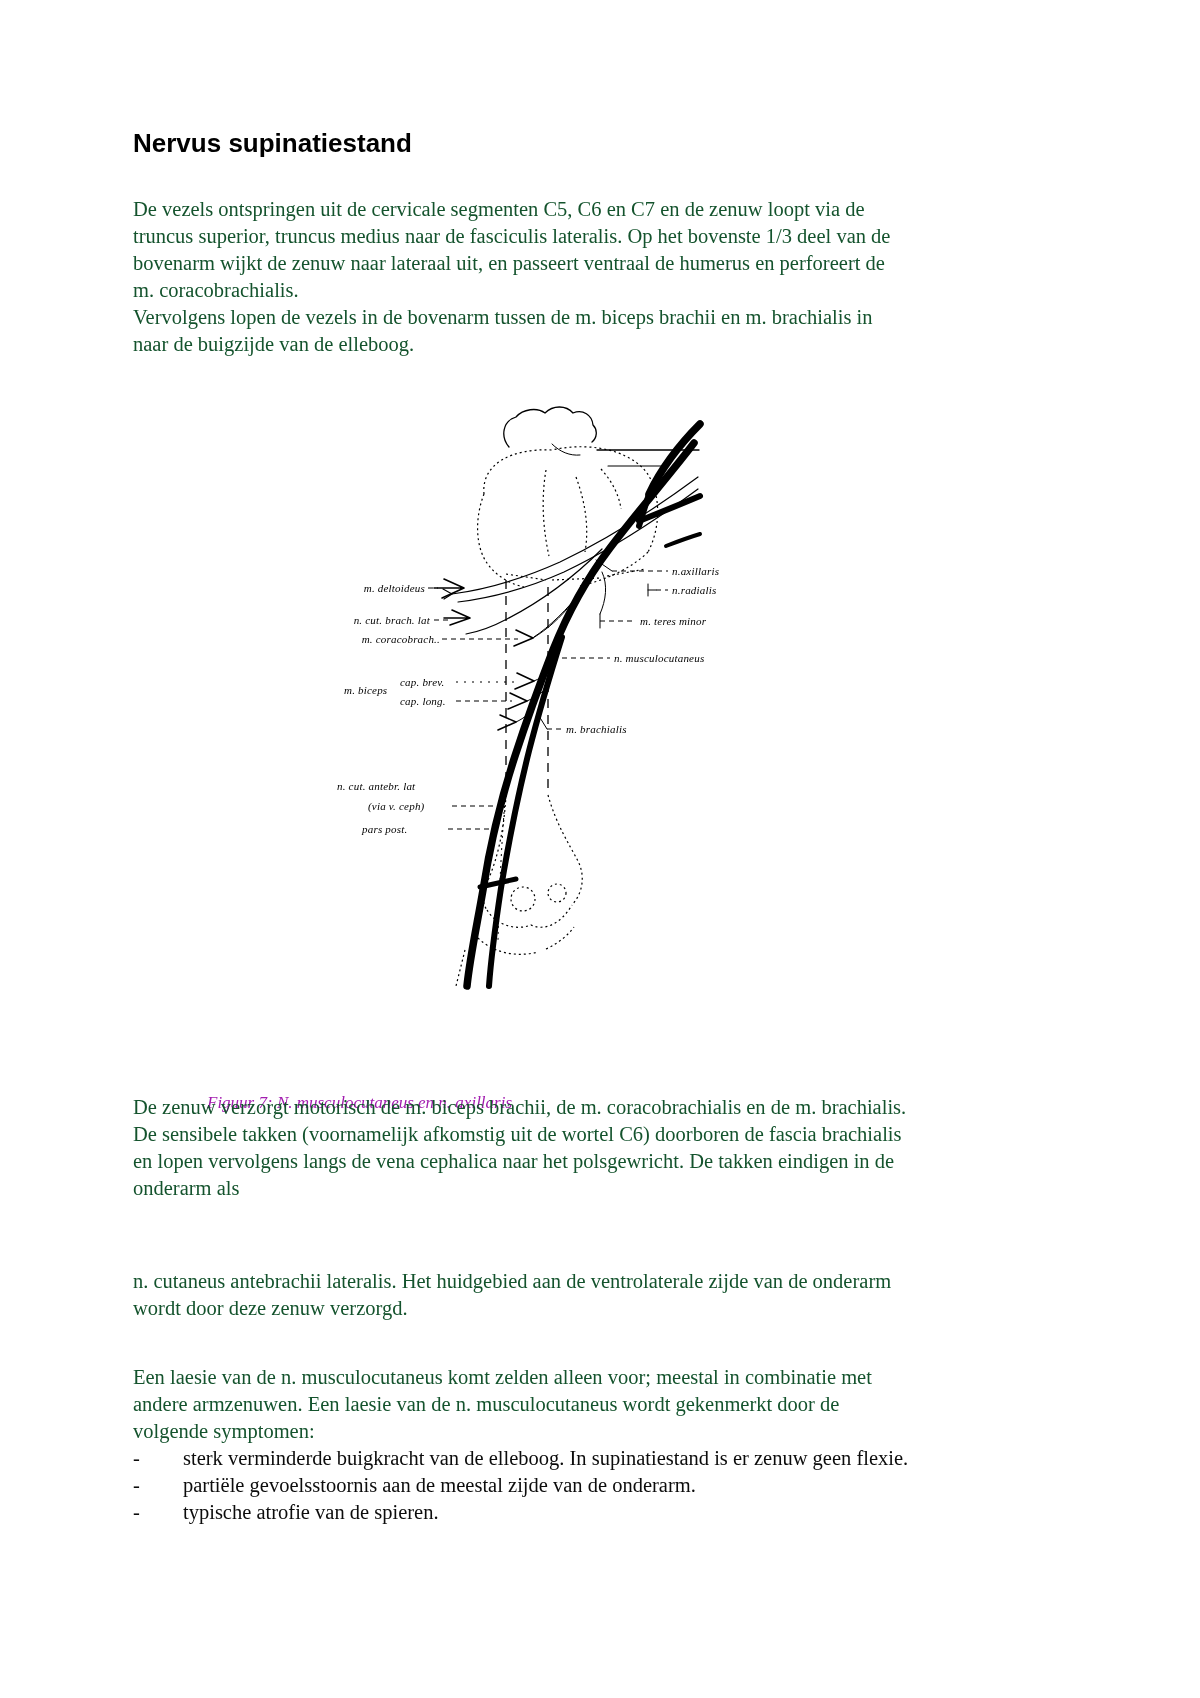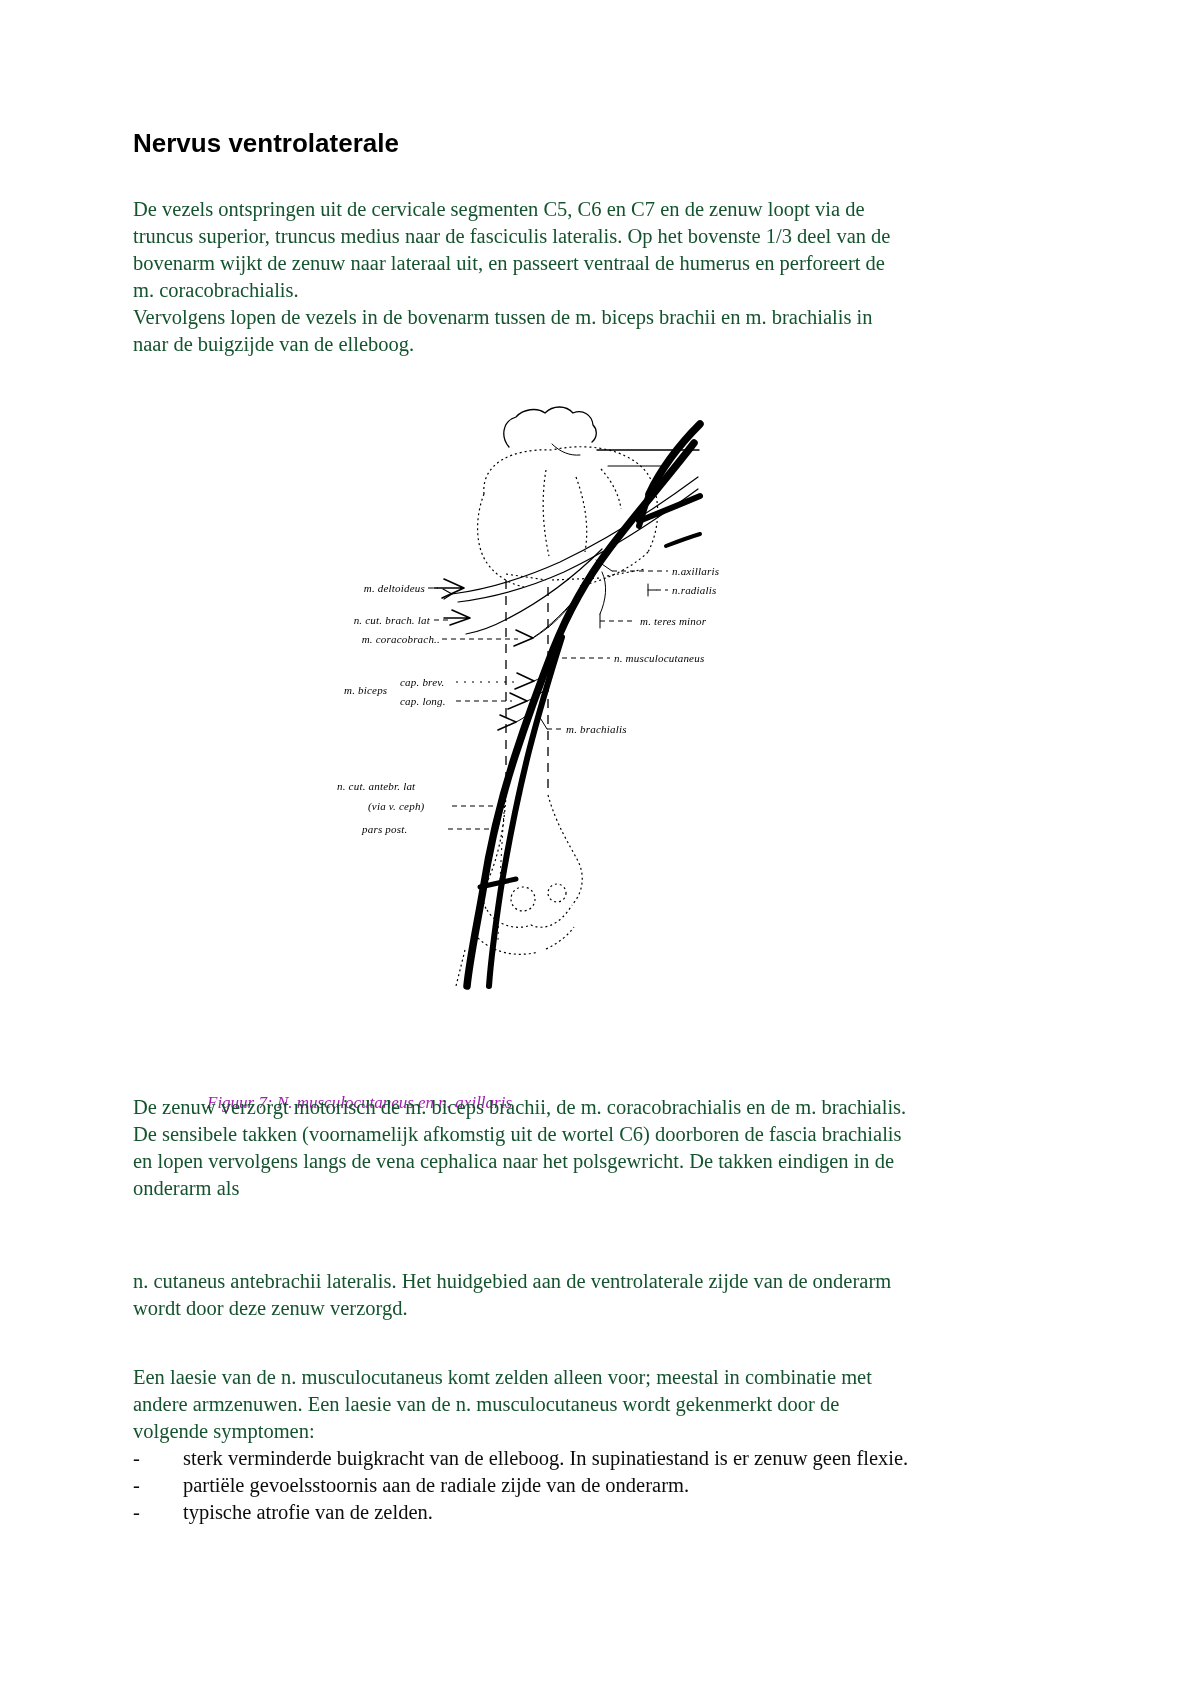--- a/index.html
+++ b/index.html
@@ -69,21 +69,21 @@
     font-size:11px;
     fill:#000;
     letter-spacing:0.2px;
   }
 </style>
 </head>
 <body>
 
 <div class="page">
 
-  <h1 class="title">Nervus ventrolaterale</h1>
+  <h1 class="title">Nervus supinatiestand</h1>
 
   <div class="para p1">De vezels ontspringen uit de cervicale segmenten C5, C6 en C7 en de zenuw loopt via de
 truncus superior, truncus medius naar de fasciculis lateralis. Op het bovenste 1/3 deel van de
 bovenarm wijkt de zenuw naar lateraal uit, en passeert ventraal de humerus en perforeert de
 m. coracobrachialis.
 Vervolgens lopen de vezels in de bovenarm tussen de m. biceps brachii en m. brachialis in
 naar de buigzijde van de elleboog.</div>
 
   <svg class="figure-svg" viewBox="0 0 1200 1698" aria-hidden="true">
 
@@ -205,21 +205,21 @@
   <div class="para p4">n. cutaneus antebrachii lateralis. Het huidgebied aan de ventrolaterale zijde van de onderarm
 wordt door deze zenuw verzorgd.</div>
 
   <div class="bullets">
     <div class="bullet-row">
       <span class="bullet-marker">-</span>
       <span class="bullet-text">sterk verminderde buigkracht van de elleboog. In supinatiestand is er zenuw geen flexie.</span>
     </div>
     <div class="bullet-row">
       <span class="bullet-marker">-</span>
-      <span class="bullet-text">partiële gevoelsstoornis aan de radiale zijde van de onderarm.</span>
+      <span class="bullet-text">partiële gevoelsstoornis aan de meestal zijde van de onderarm.</span>
     </div>
     <div class="bullet-row">
       <span class="bullet-marker">-</span>
-      <span class="bullet-text">typische atrofie van de zelden.</span>
+      <span class="bullet-text">typische atrofie van de spieren.</span>
     </div>
   </div>
 
 </div>
 
 </body></html>

